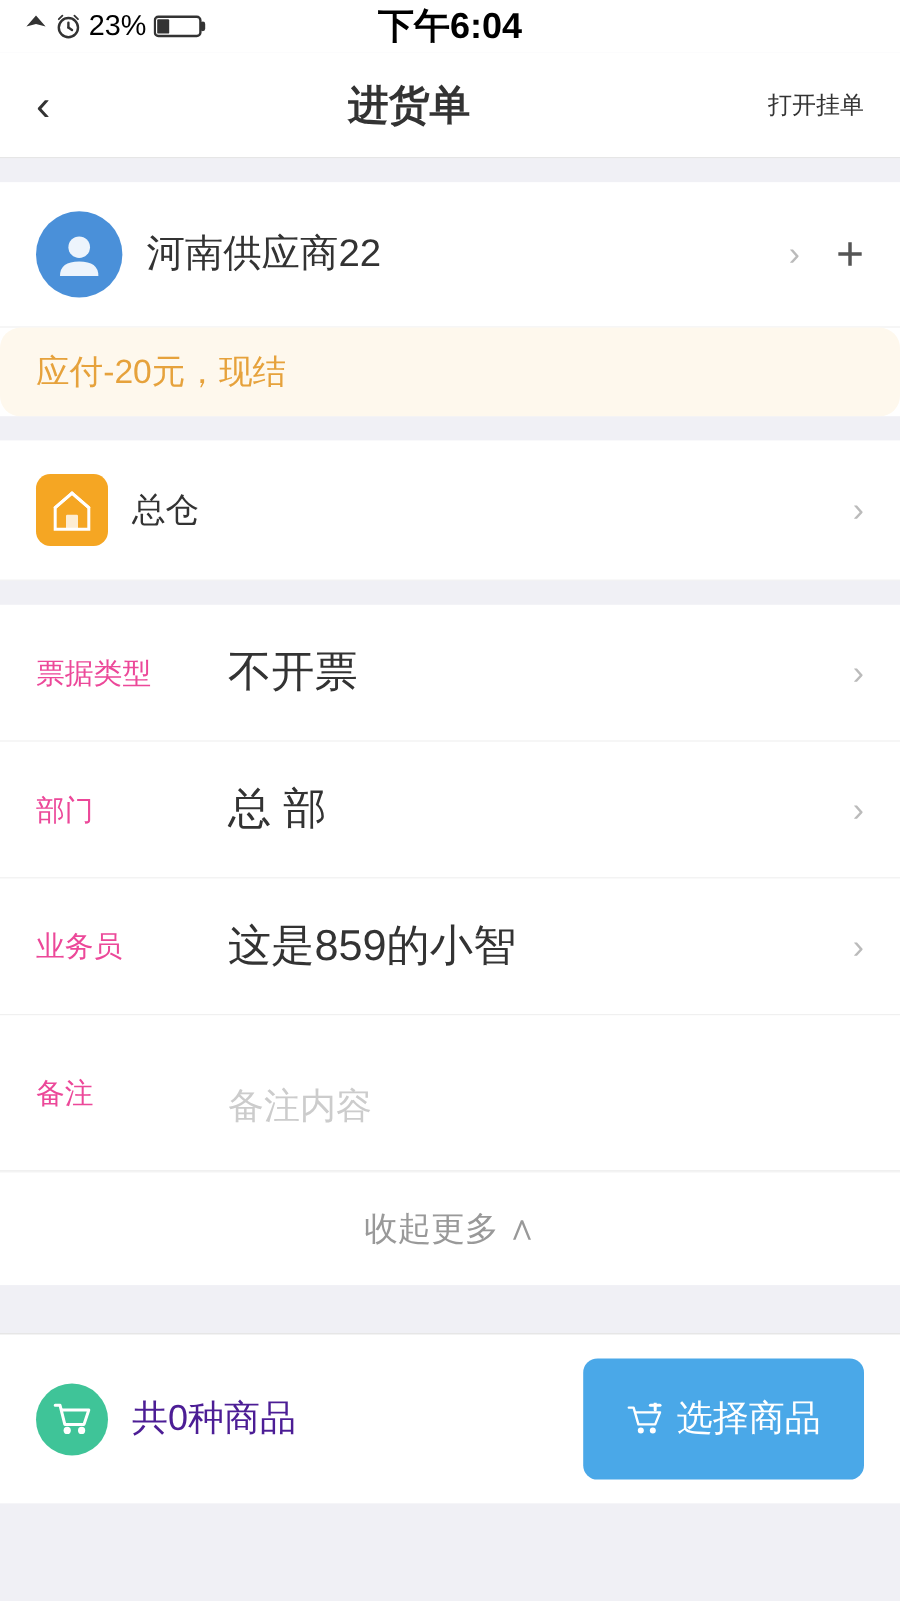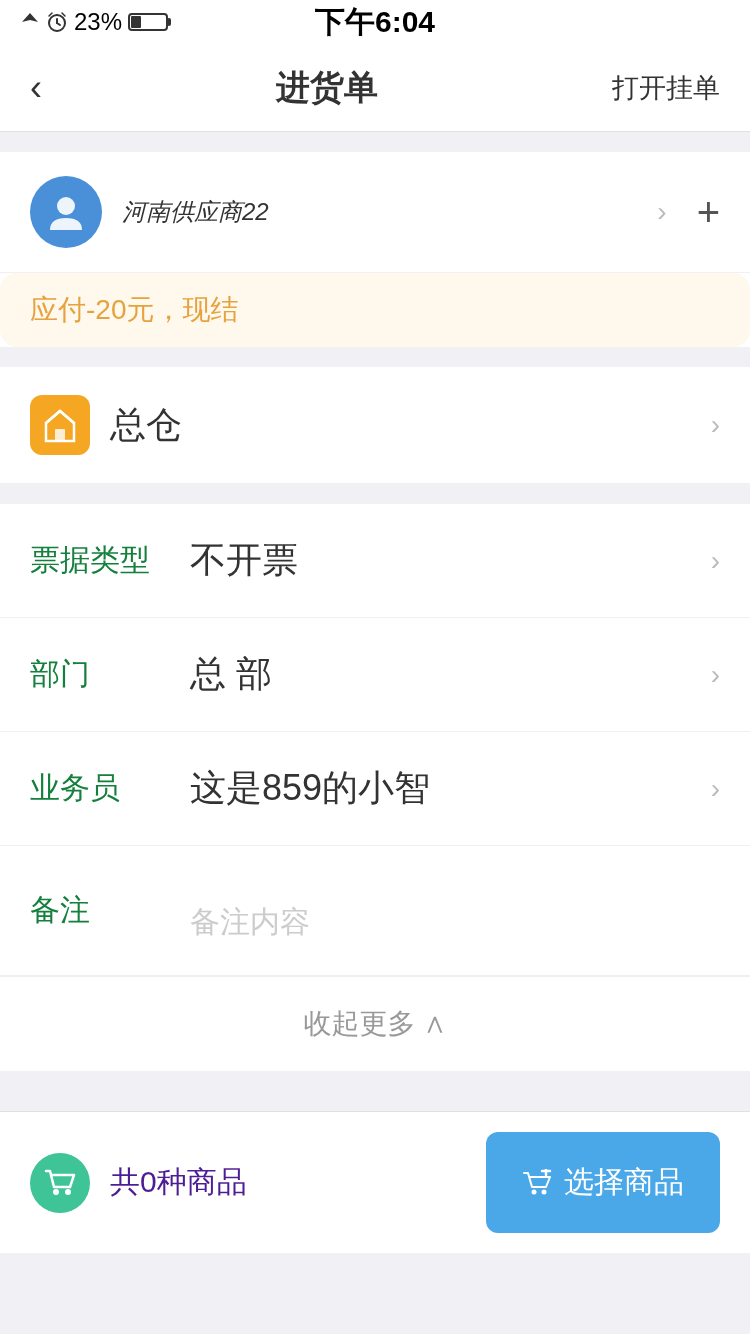--- a/index.html
+++ b/index.html
@@ -41,21 +41,21 @@
       font-size: 36px;
       color: #333;
       cursor: pointer;
     }
     .nav-title {
       font-size: 34px;
       font-weight: 600;
       color: #333;
     }
     .nav-action {
-      font-size: 27px;
+      font-size: 20px;
       color: #333;
       cursor: pointer;
     }
 
     
     .section-divider {
       height: 20px;
       background: #f0f0f5;
     }
 
@@ -79,23 +79,22 @@
       border-radius: 50%;
       background: #4a90d9;
       display: flex;
       align-items: center;
       justify-content: center;
       margin-right: 20px;
       flex-shrink: 0;
     }
     .supplier-name {
       flex: 1;
-      font-size: 24px;
-      color: #333;
-      font-style: italic;
+      font-size: 32px;
+      color: #333;
     }
     .row-actions {
       display: flex;
       align-items: center;
       gap: 30px;
     }
     .chevron-right {
       color: #bbb;
       font-size: 28px;
     }
@@ -133,38 +132,38 @@
       border-radius: 12px;
       display: flex;
       align-items: center;
       justify-content: center;
       margin-right: 20px;
       font-size: 32px;
       color: #fff;
     }
     .warehouse-name {
       flex: 1;
-      font-size: 36px;
+      font-size: 28px;
       color: #333;
     }
 
     
     .form-section {
       background: #fff;
     }
     .form-row {
       display: flex;
       align-items: center;
       padding: 32px 30px;
       border-bottom: 1px solid #f0f0f0;
       min-height: 100px;
     }
     .form-label {
-      font-size: 30px;
-      color: #15803d;
+      font-size: 24px;
+      color: #ec4899;
       width: 140px;
       flex-shrink: 0;
     }
     .form-value {
       flex: 1;
       font-size: 36px;
       color: #333;
       padding-left: 20px;
     }
     .form-placeholder {

